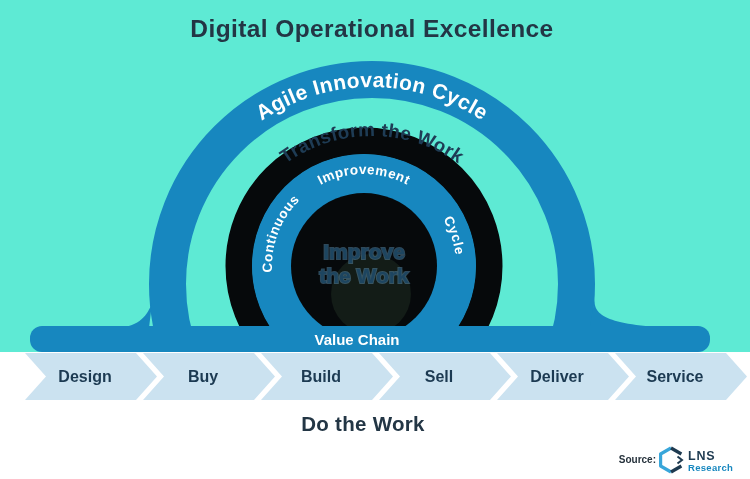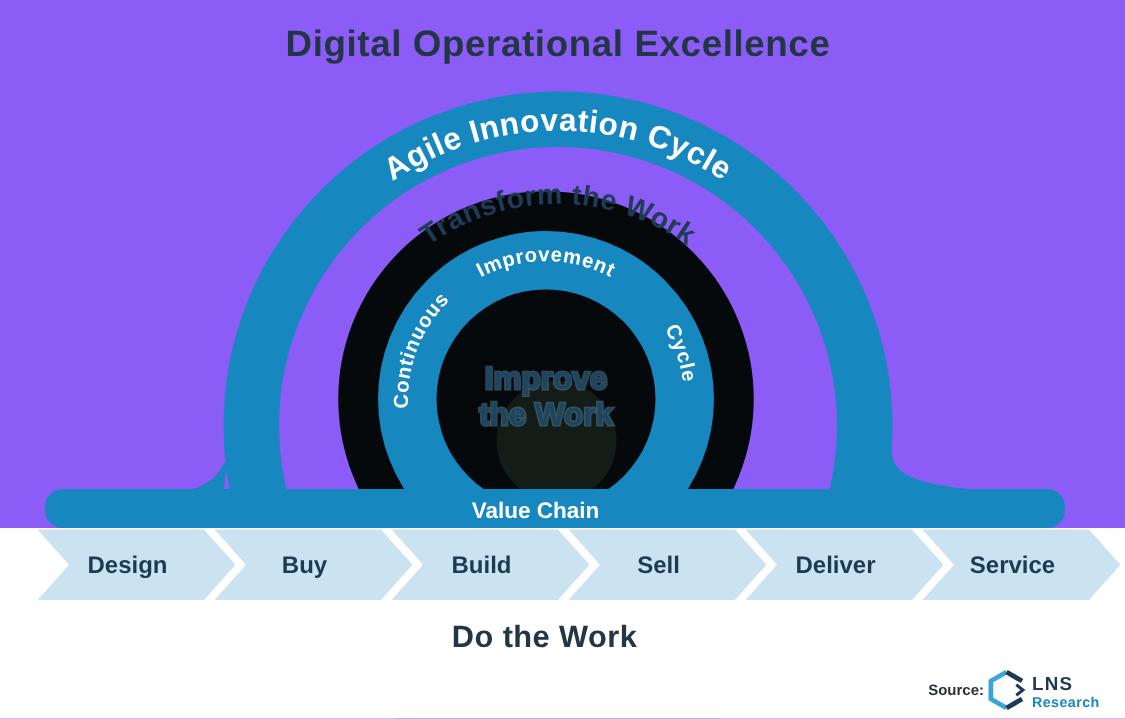--- a/index.html
+++ b/index.html
@@ -1,19 +1,19 @@
 <!DOCTYPE html>
 <html><head>
 <meta charset="utf-8">
 <style>
   html,body{margin:0;padding:0;background:#ffffff;}
   .canvas{
     position:relative;
     width:750px;height:479px;
-    background:#8b5cf6;
+    background:#5eead4;
     font-family:"Liberation Sans", sans-serif;
     overflow:hidden;
   }
   svg text{
     font-family:"Liberation Sans", sans-serif;
     font-weight:bold;
   }
 </style>
 </head>
 <body>

